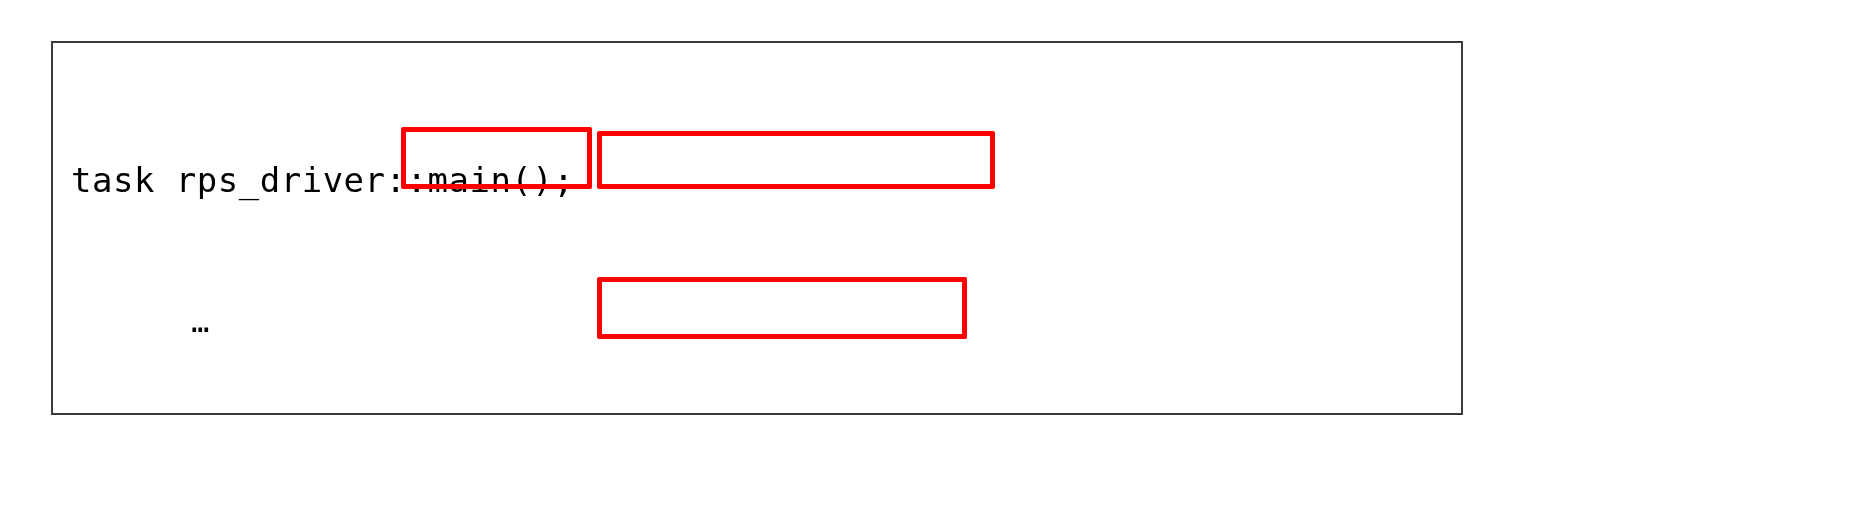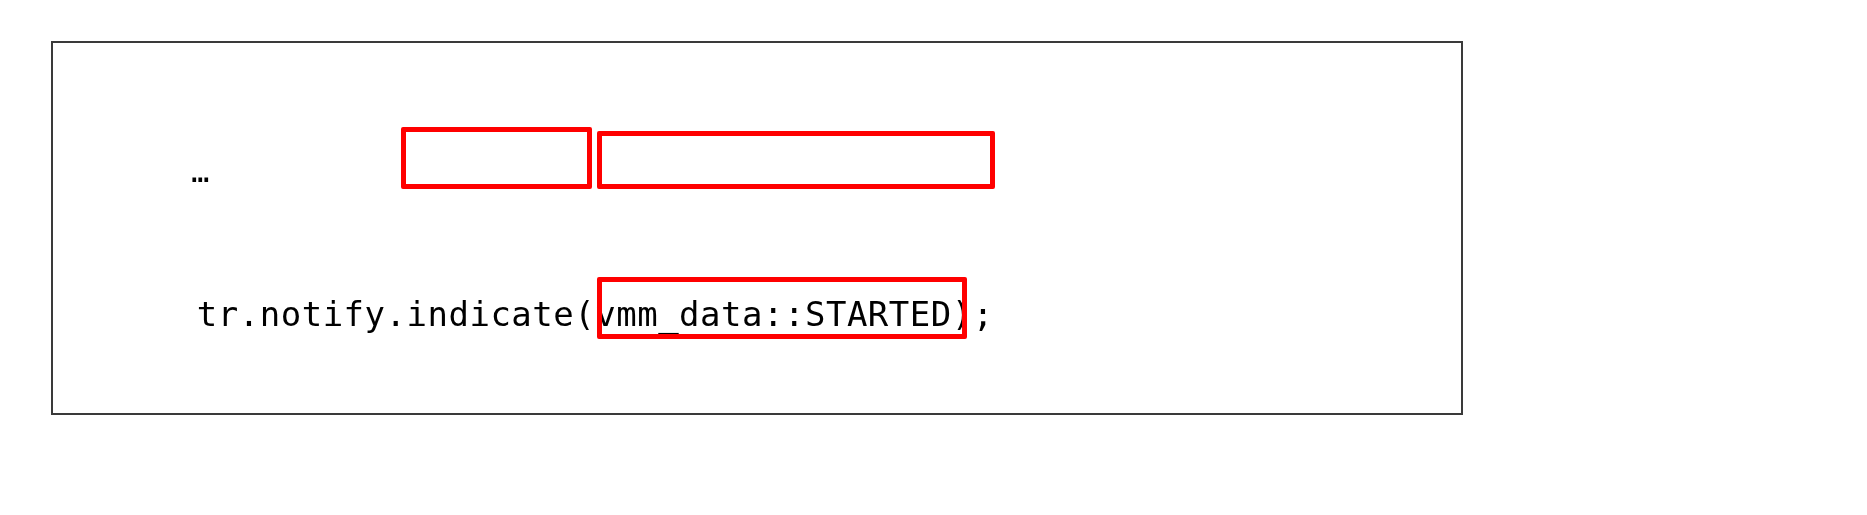--- a/index.html
+++ b/index.html
@@ -78,22 +78,22 @@
   }
 </style>
 </head>
 <body>
 
 <div id="screen">
 
   <div id="code-frame">
 
     <div id="code-block">
+      <div class="code-line">task rps_driver::main();</div>
       <div class="code-line ellipsis">      …</div>
-      <div class="code-line">      tr.notify.indicate(vmm_data::STARTED);</div>
       
       
       
       
       
       
     </div>
 
   </div>
 

